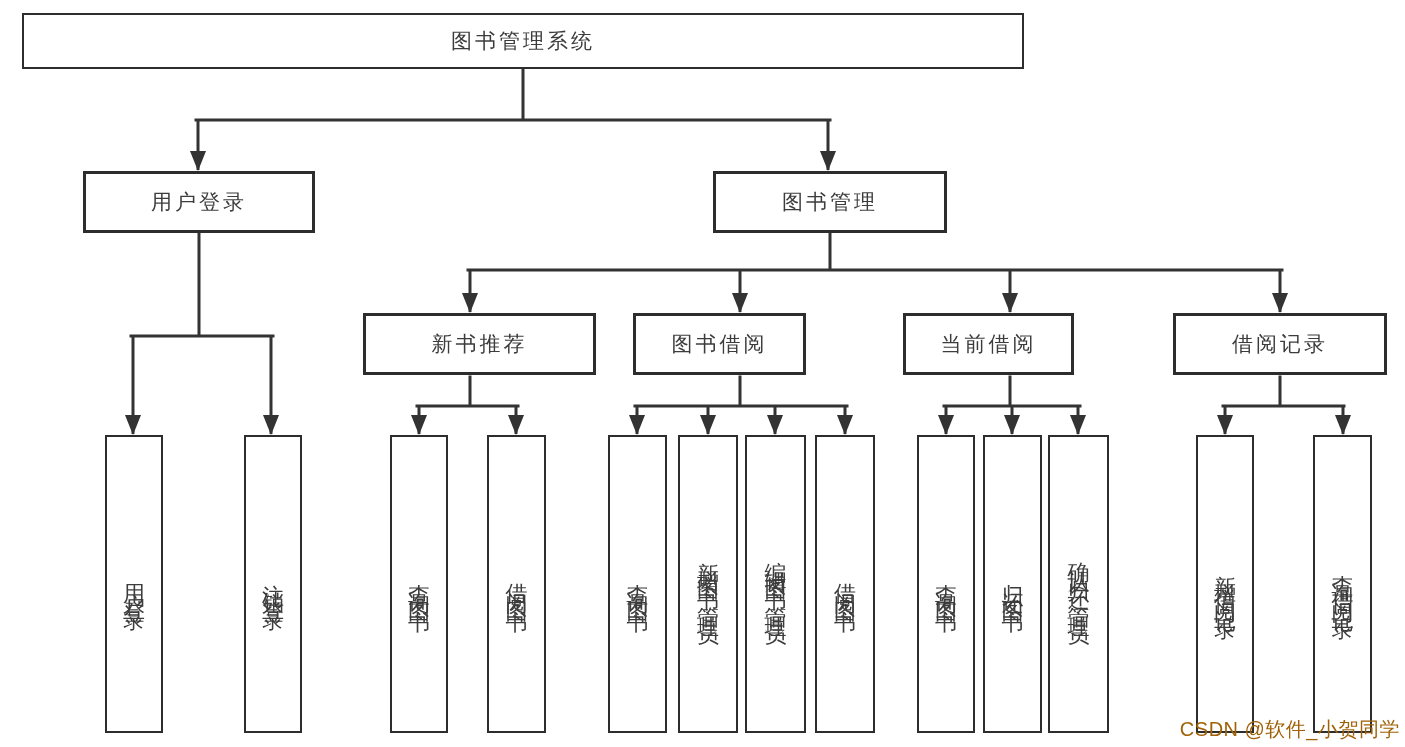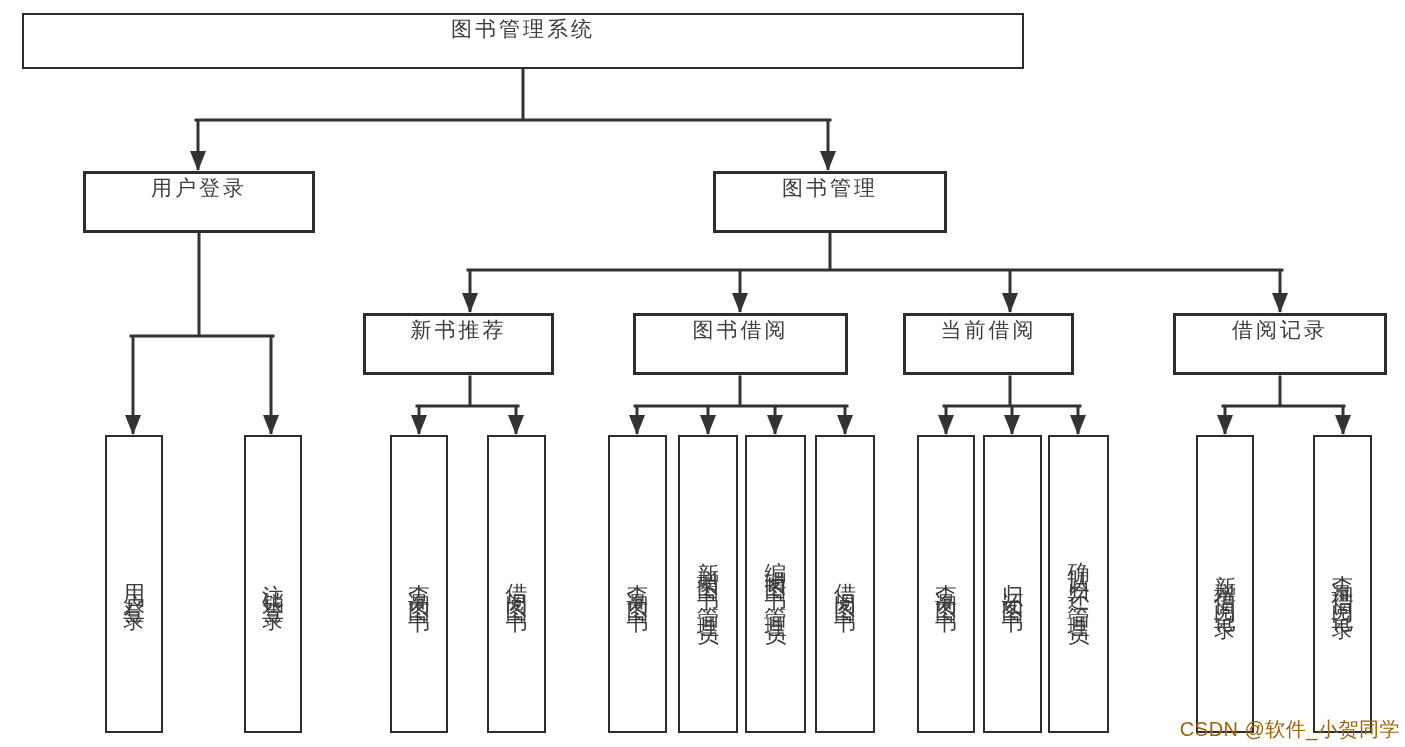--- a/index.html
+++ b/index.html
@@ -4,21 +4,21 @@
 <style>
   html,body { margin:0; padding:0; background:#ffffff; }
   .stage {
     position:relative; width:1405px; height:747px; background:#ffffff;
     font-family:"Liberation Sans","DejaVu Sans",sans-serif;
     color:#3c3c3c; overflow:hidden;
   }
   .connectors { position:absolute; left:0; top:0; }
   .box {
     position:absolute; box-sizing:border-box; background:#ffffff;
-    border:3px solid #2d2d2d; display:flex; justify-content:center;
+    border:3px solid #2d2d2d; display:flex; align-items:center; justify-content:center;
     font-size:21px; letter-spacing:3px; white-space:nowrap; z-index:2;
   }
   .thin { border-width:2px; }
   .leaf {
     position:absolute; box-sizing:border-box; background:#ffffff;
     border:2px solid #2d2d2d; display:flex; align-items:center; justify-content:center;
     top:435px; height:298px; z-index:2;
   }
   .vtext {
     writing-mode:vertical-rl; text-orientation:mixed;
@@ -76,24 +76,24 @@
     <span>图书管理系统</span>
   </div>
 
   <div class="box" style="left:83px; top:171px; width:232px; height:62px;">
     <span>用户登录</span>
   </div>
   <div class="box" style="left:713px; top:171px; width:234px; height:62px;">
     <span>图书管理</span>
   </div>
 
-  <div class="box" style="left:363px; top:313px; width:191px; height:62px;">
+  <div class="box" style="left:363px; top:313px; width:233px; height:62px;">
     <span>新书推荐</span>
   </div>
-  <div class="box" style="left:633px; top:313px; width:215px; height:62px;">
+  <div class="box" style="left:633px; top:313px; width:173px; height:62px;">
     <span>图书借阅</span>
   </div>
   <div class="box" style="left:903px; top:313px; width:171px; height:62px;">
     <span>当前借阅</span>
   </div>
   <div class="box" style="left:1173px; top:313px; width:214px; height:62px;">
     <span>借阅记录</span>
   </div>
 
   <div class="leaf" style="left:105px; width:58px;">

